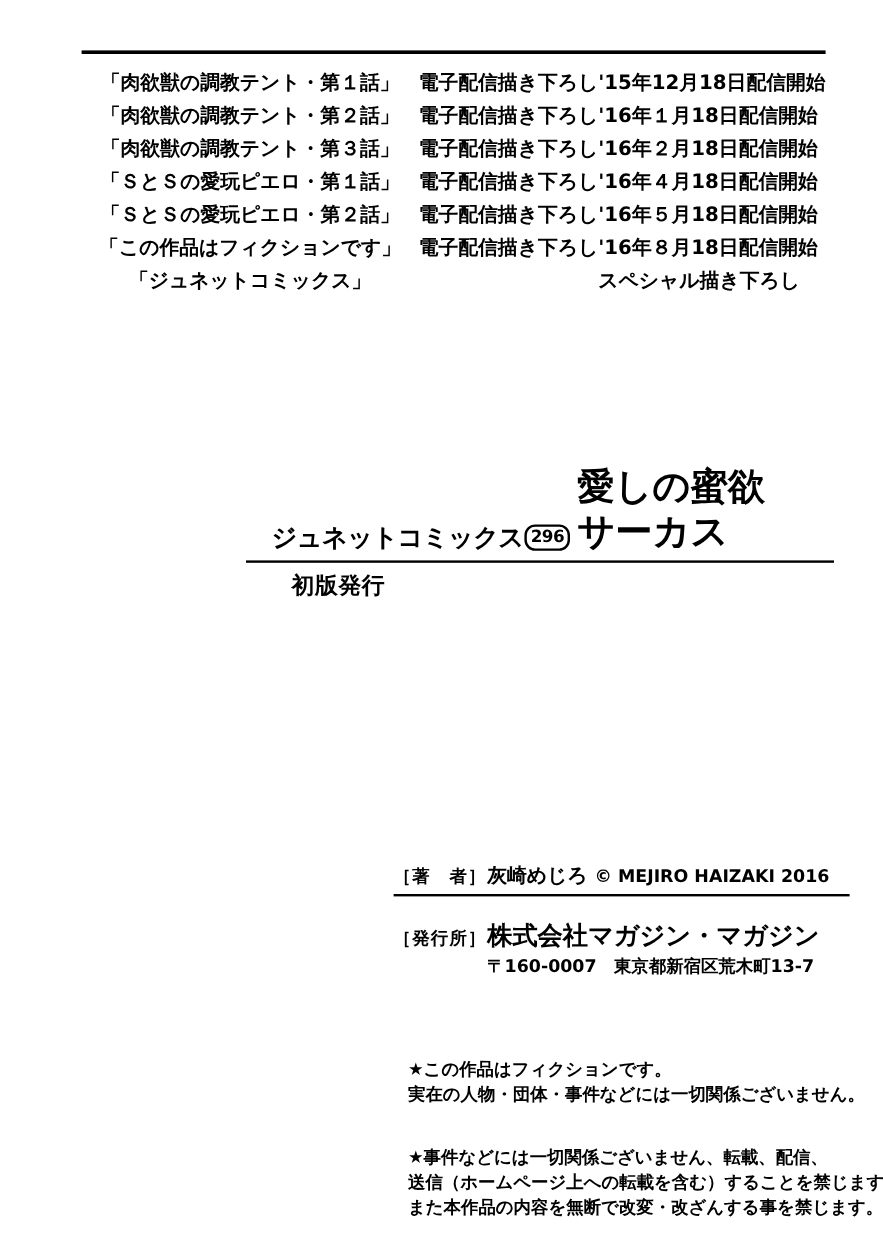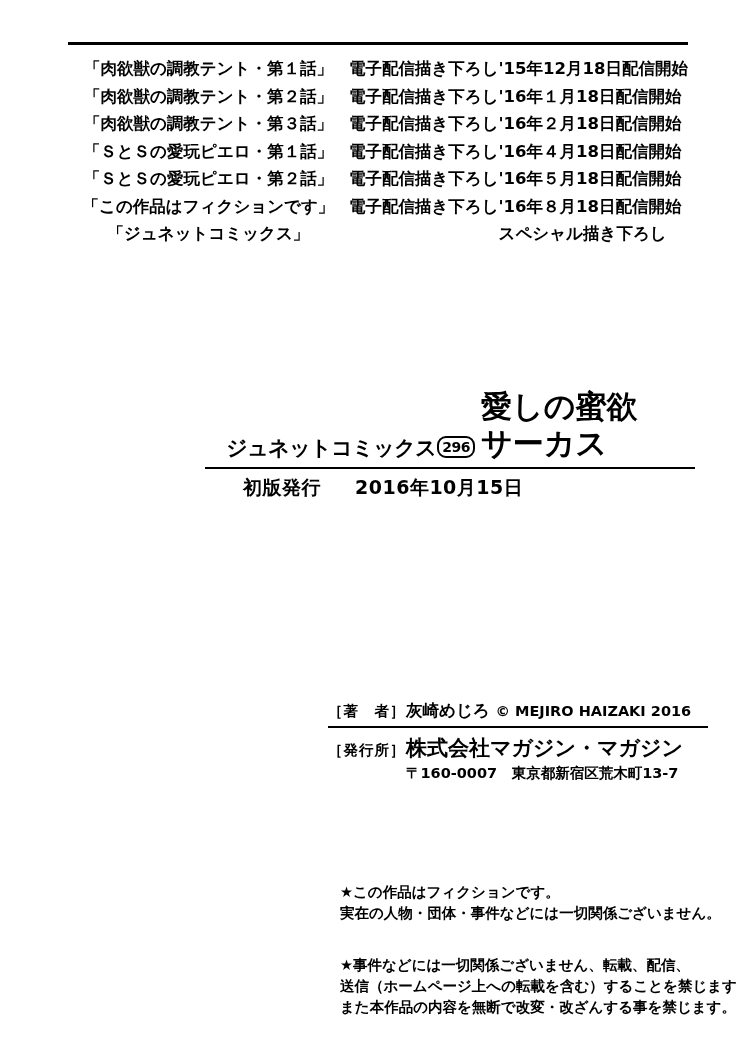--- a/index.html
+++ b/index.html
@@ -161,20 +161,21 @@
   .publisher {
     position: absolute;
     left: 328px;
     top: 700px;
     width: 380px;
   }
   .pub-row {
     display: flex;
     align-items: baseline;
     margin-bottom: 2px;
+    margin-top: 19px;
   }
   .pub-label {
     font-size: 14.5px;
     font-weight: bold;
     width: 78px;
     white-space: nowrap;
     letter-spacing: 1px;
   }
   .pub-author {
     font-size: 16.5px;
@@ -279,21 +280,20 @@
       <div class="imprint-right">
         <div class="title-main">愛しの蜜欲</div>
         <div class="title-main">サーカス</div>
       </div>
     </div>
 
     <div class="imprint-rule"></div>
 
     <div class="pubdate-row">
       <div class="pubdate-label">初版発行</div>
-      <div class="pubdate-value">2016年10月15日</div>
     </div>
   </div>
 
   <div class="publisher">
     <div class="pub-row">
       <div class="pub-label">［著　者］</div>
       <div class="pub-author">
         <span>灰崎めじろ</span>
         <span class="copy">© MEJIRO HAIZAKI 2016</span>
       </div>

